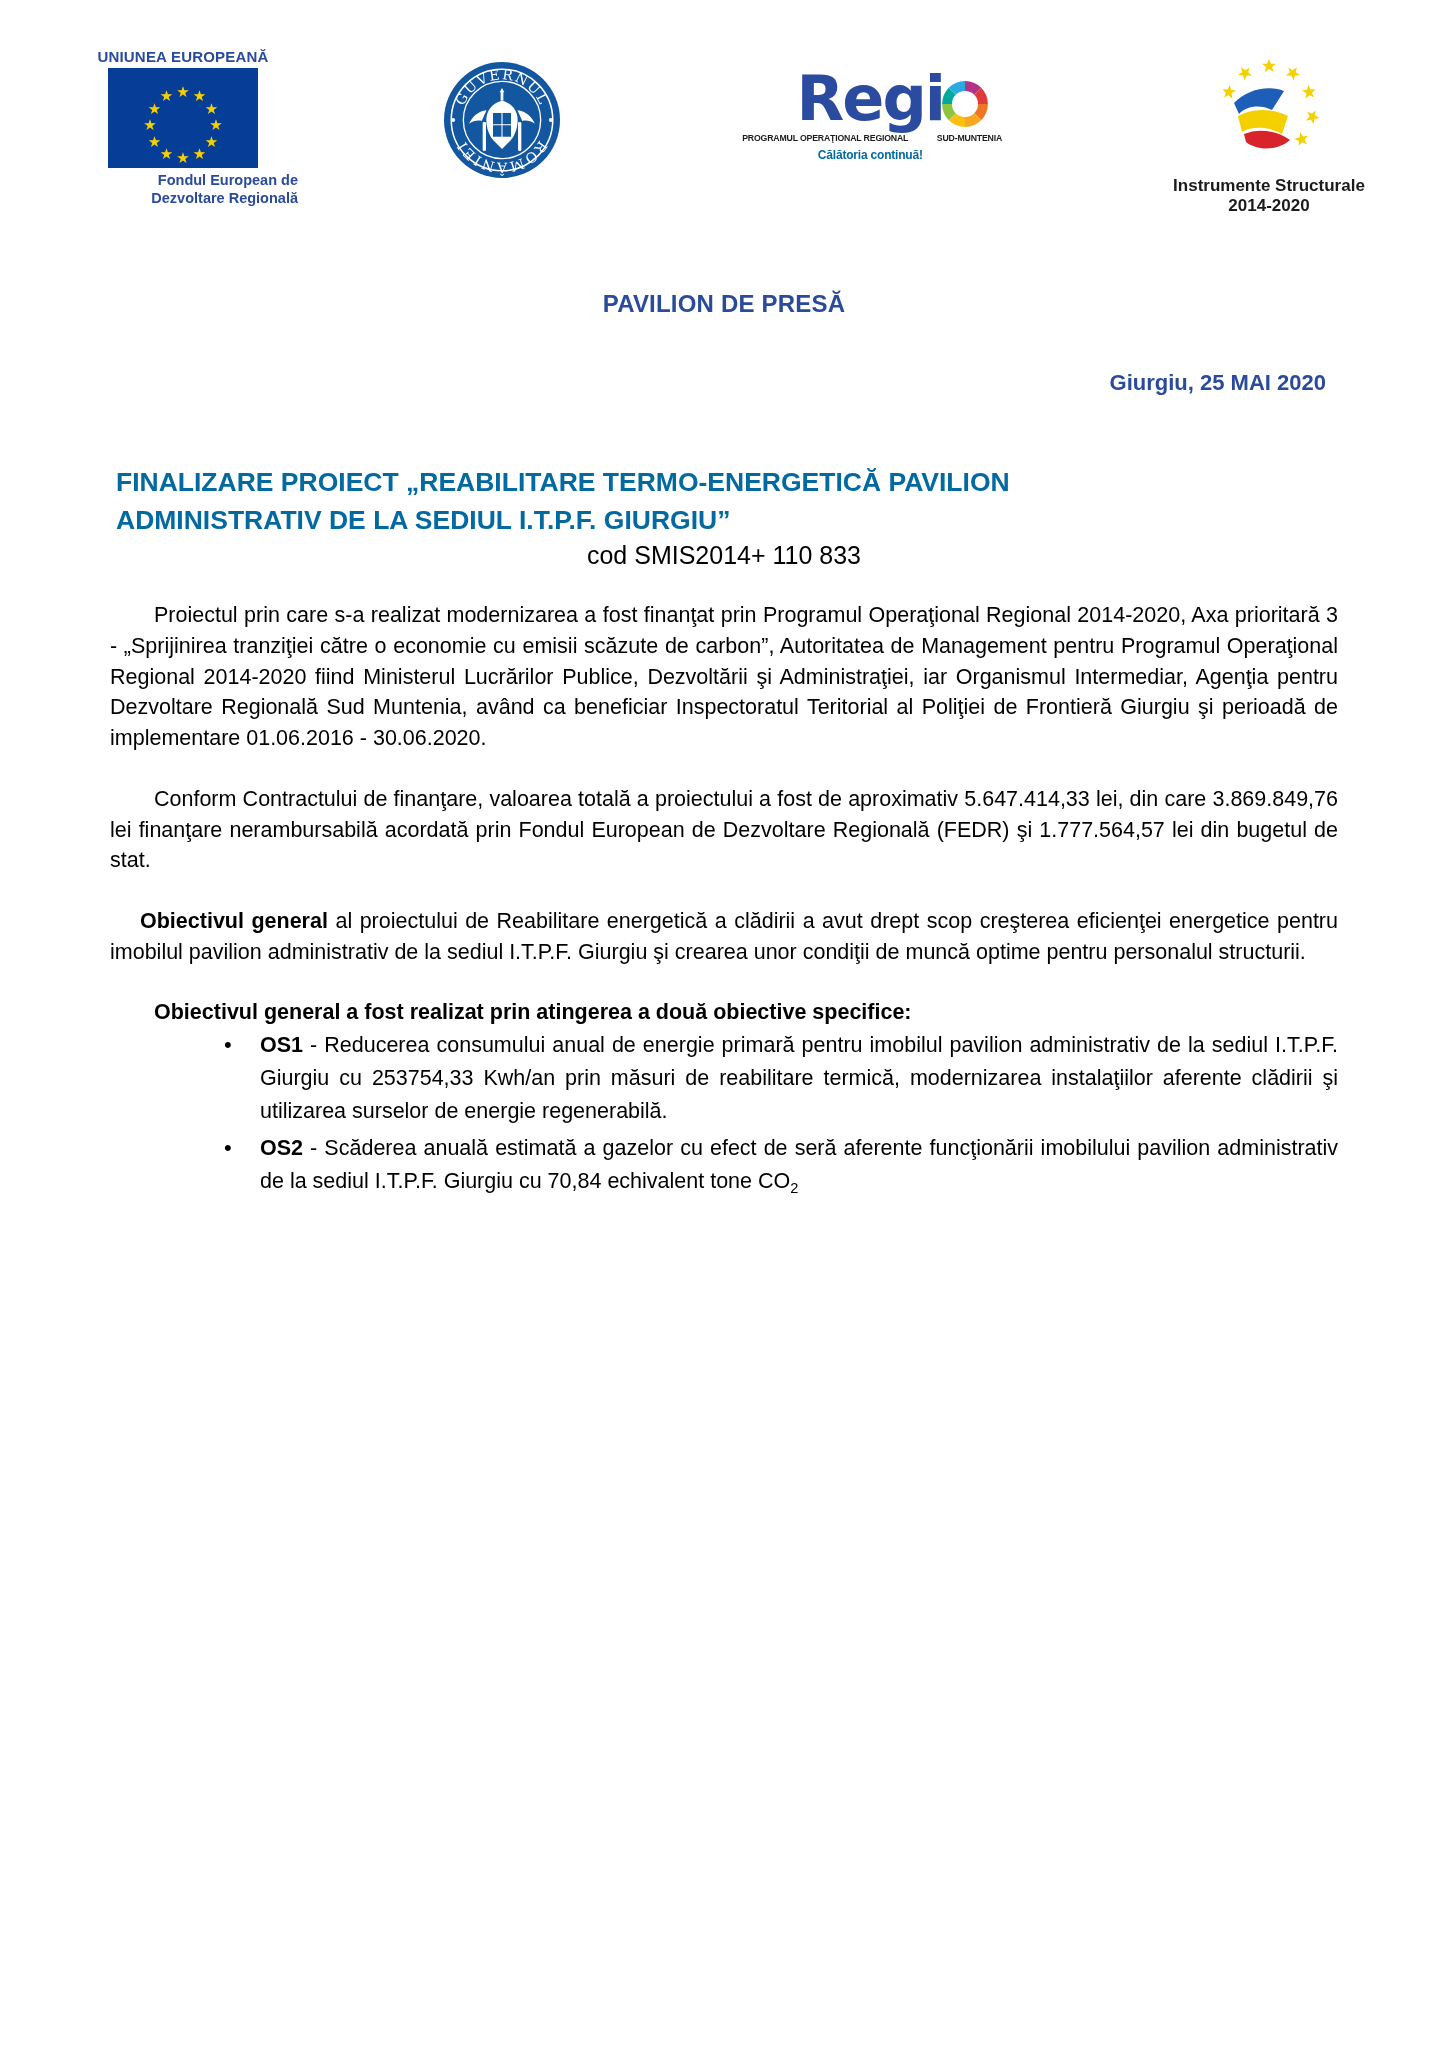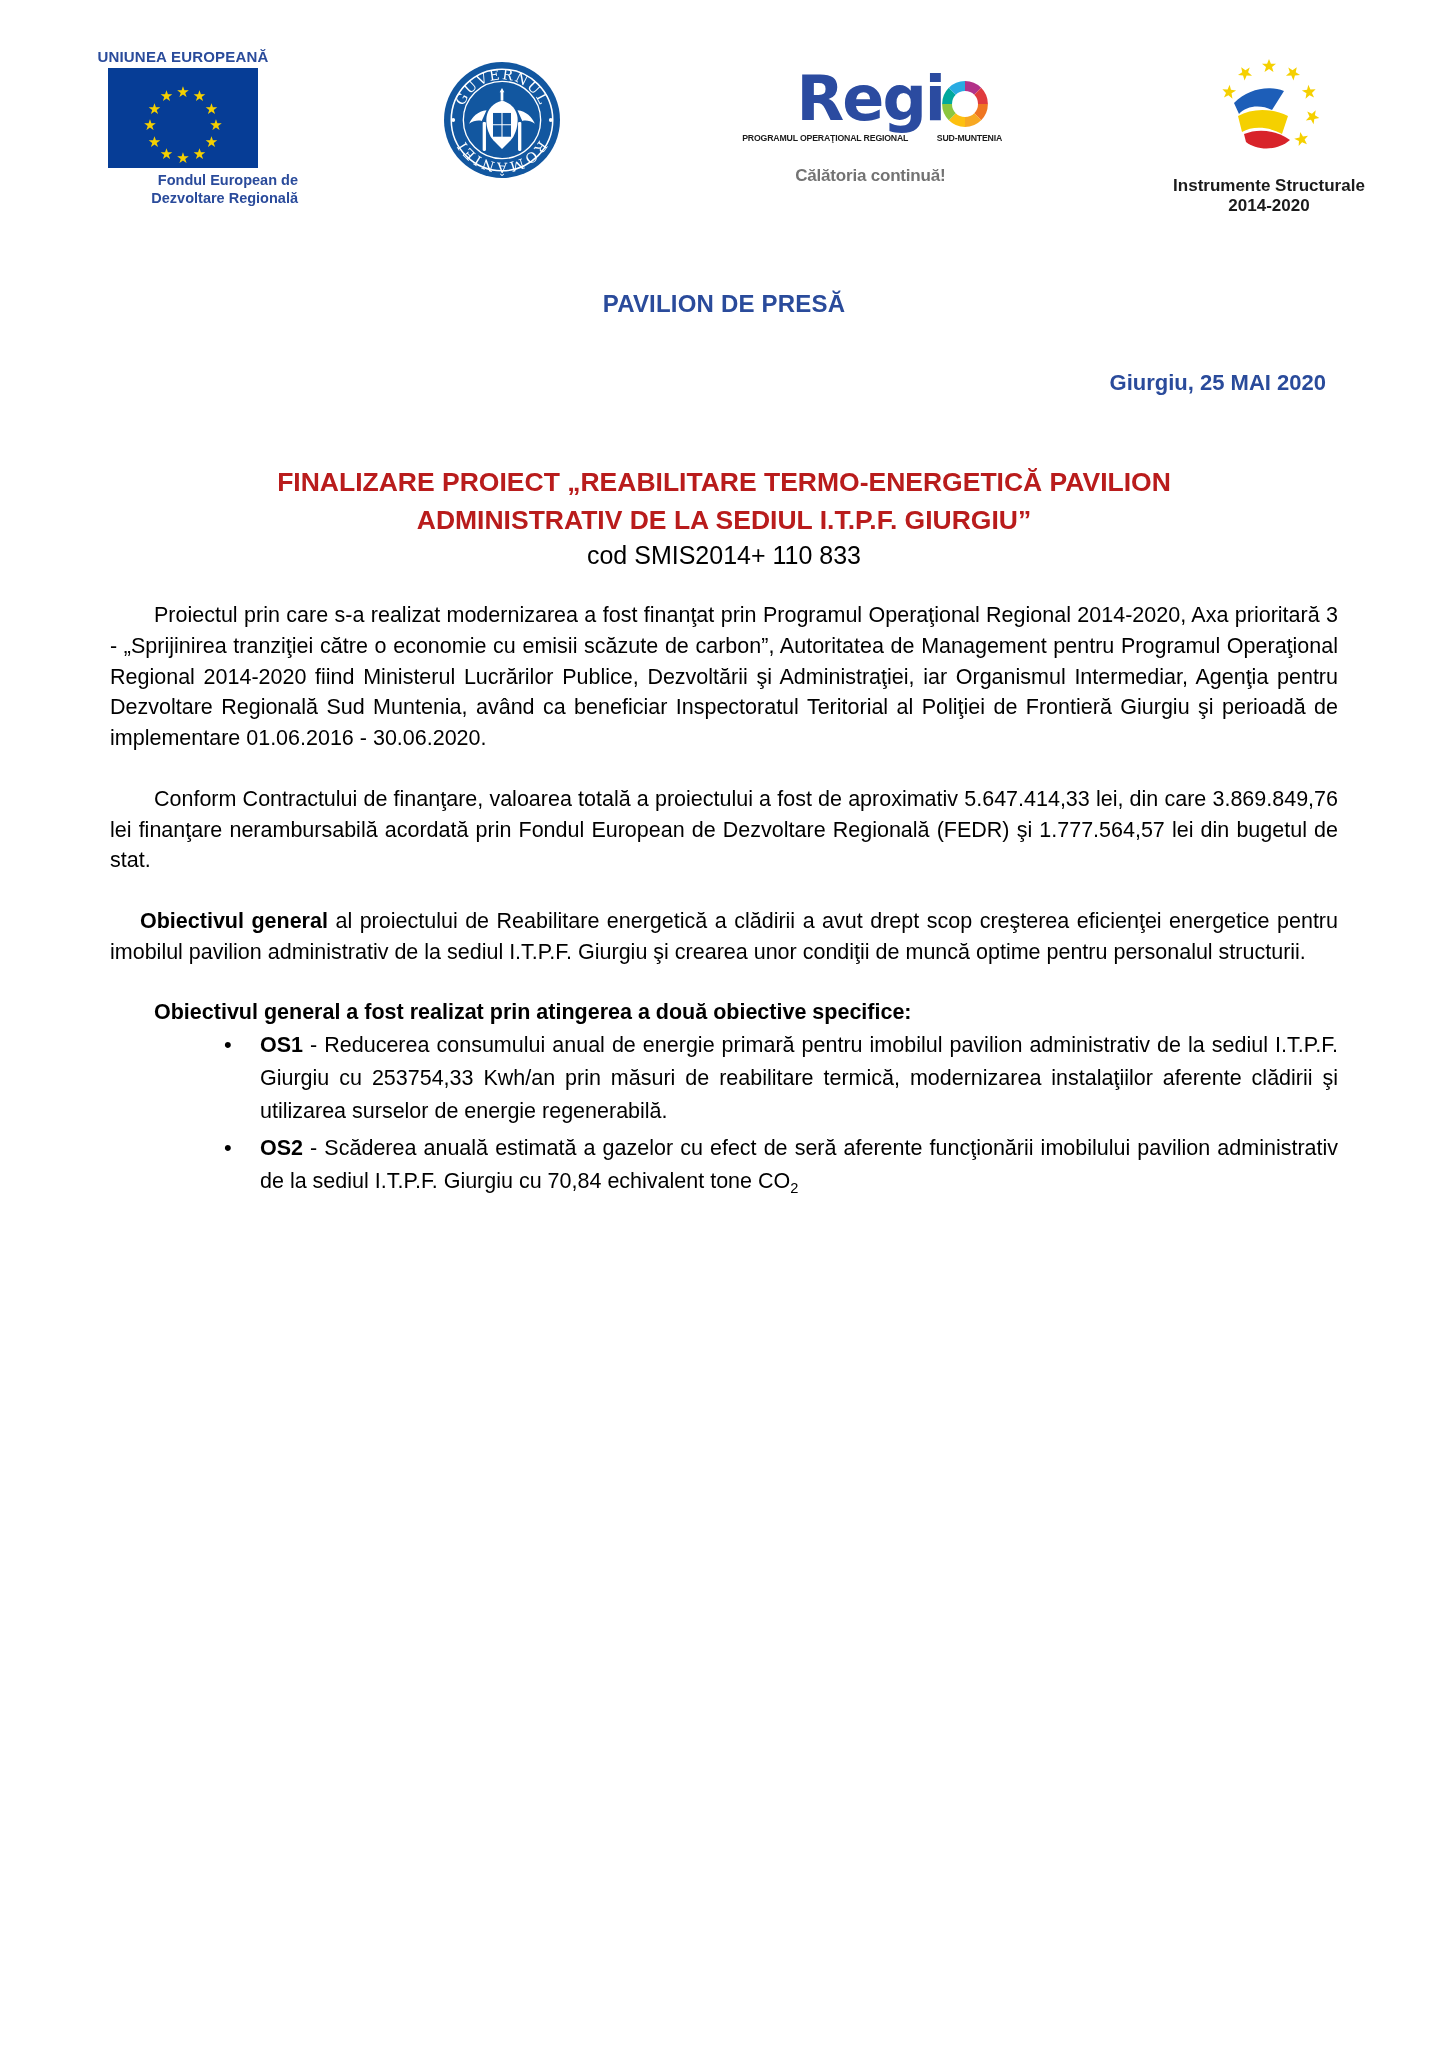--- a/index.html
+++ b/index.html
@@ -126,24 +126,24 @@
   }
   .regio-bar span {
     font-size: 9.5px;
     font-weight: bold;
     color: #1b1b1b;
     letter-spacing: -0.2px;
     transform: scaleX(0.92);
     white-space: nowrap;
   }
   .regio-tag {
-    font-size: 17px;
-    color: #737373;
-    font-weight: bold;
-    margin-top: 23px;
+    font-size: 12px;
+    color: #0369a1;
+    font-weight: bold;
+    margin-top: 5px;
     font-style: normal;
     letter-spacing: -0.2px;
   }
 
   
   .is-block {
     width: 210px;
     text-align: center;
     padding-top: 10px;
     margin-right: -36px;
@@ -175,22 +175,21 @@
   }
   .dateline {
     text-align: right;
     color: #2a4b9b;
     font-size: 22px;
     font-weight: bold;
     margin-top: 52px;
     padding-right: 12px;
   }
   .project-title {
-    text-align: center;
-    color: #b91c1c;
+    color: #0369a1;
     font-size: 26.5px;
     font-weight: bold;
     line-height: 1.42;
     margin-top: 68px;
     padding: 0 6px;
   }
   .smis {
     text-align: center;
     font-size: 25px;
     color: #000;

